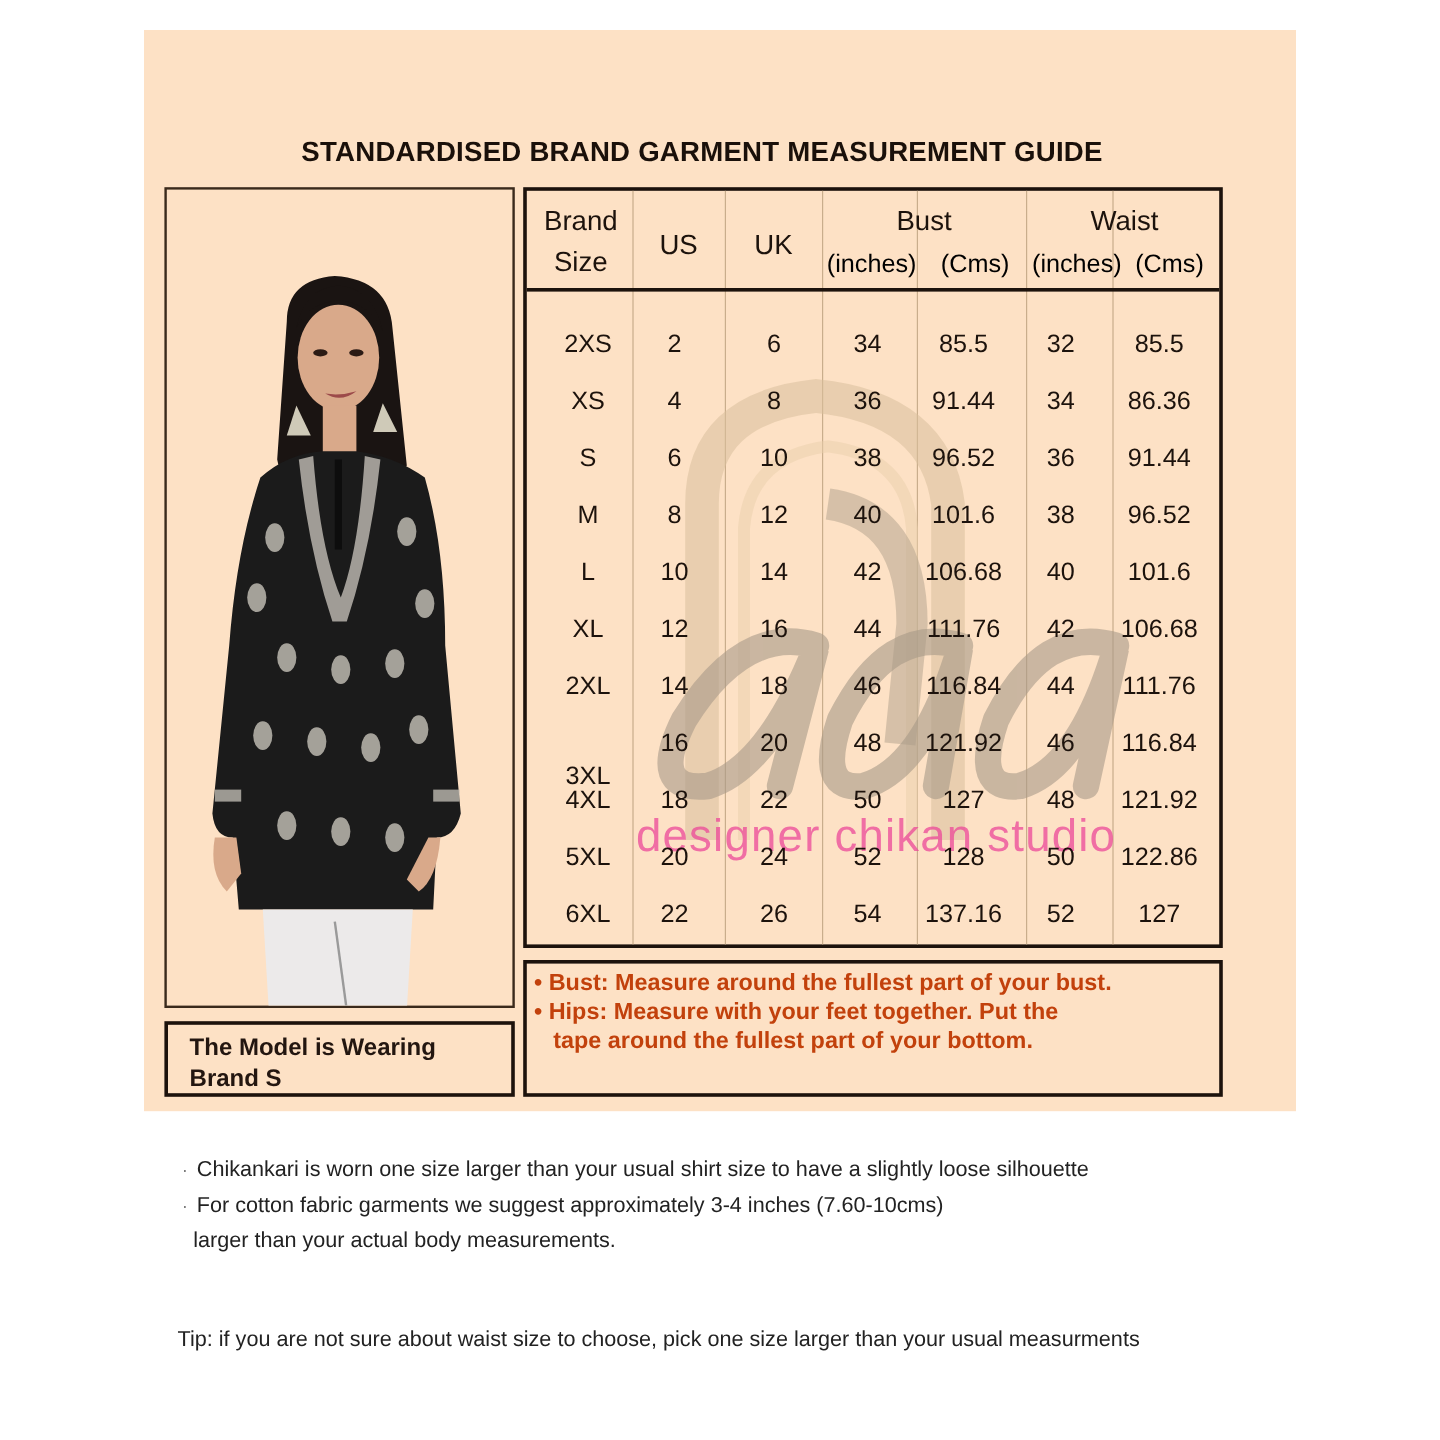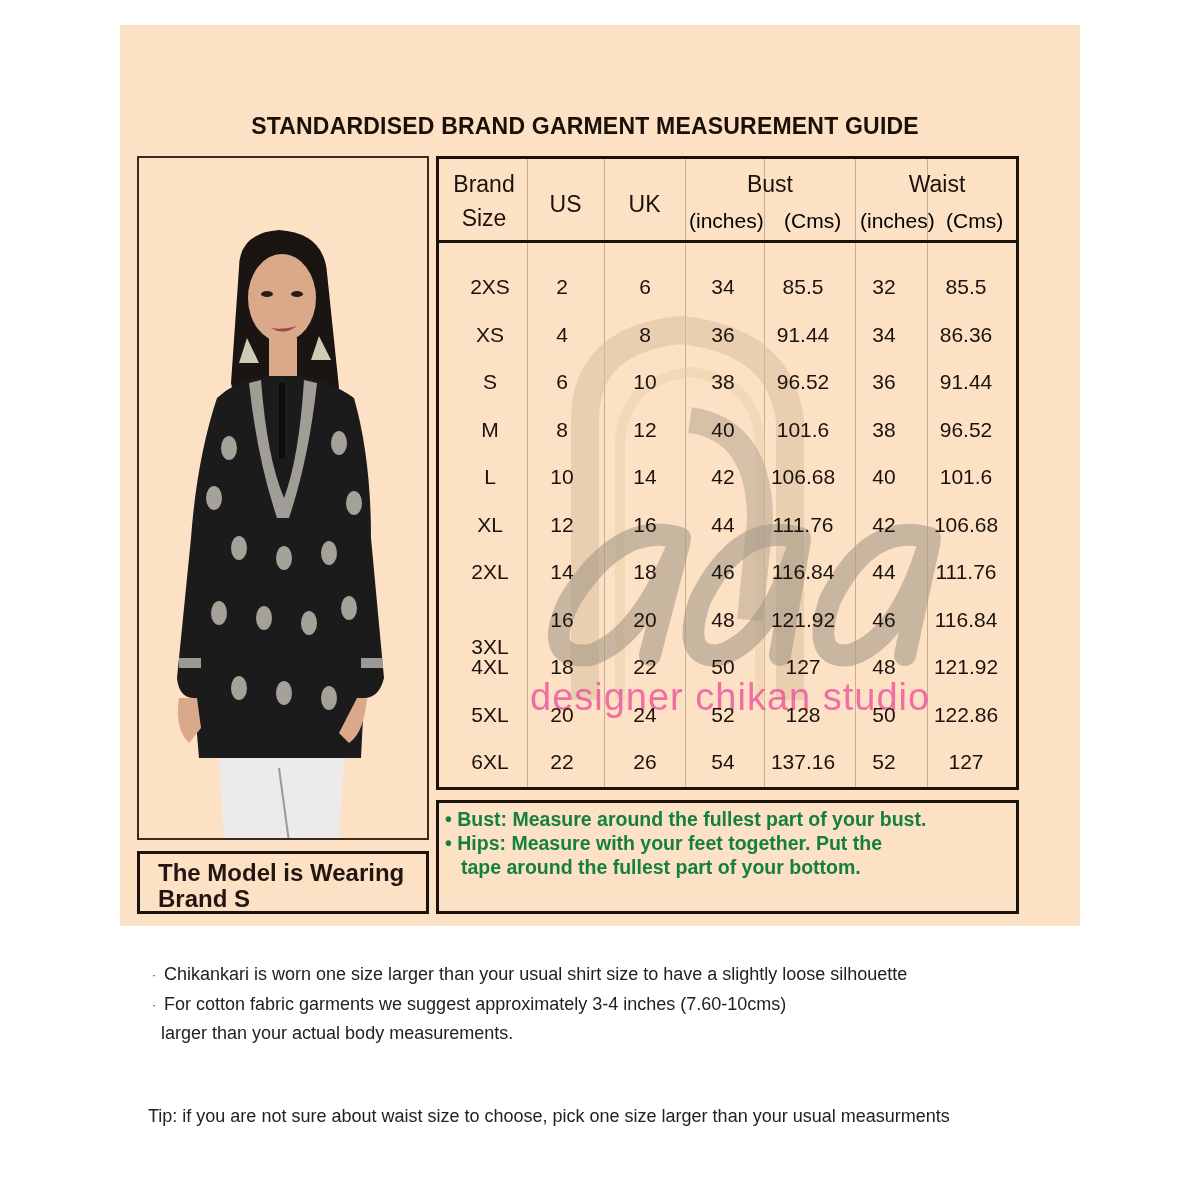--- a/index.html
+++ b/index.html
@@ -18,21 +18,21 @@
   
   .photo-frame {
     position: absolute; left: 137px; top: 156px; width: 292px; height: 684px;
     border: 2px solid #3a2a1c; background: #fde1c5; overflow: hidden;
   }
   .photo-frame svg { position: absolute; left: 0; top: 0; }
 
   .caption-box {
     position: absolute; left: 137px; top: 851px; width: 292px; height: 63px;
     border: 3px solid #1c120c; background: #fde1c5;
-    padding: 6px 0 0 18px; font-weight: bold; font-size: 24px; line-height: 26px; color: #231610;
+    padding: 6px 0 0 18px; font-weight: bold; font-size: 20px; line-height: 26px; color: #231610;
   }
 
   
   .table-box {
     position: absolute; left: 436px; top: 156px; width: 583px; height: 634px;
     border: 3px solid #1c120c; background: #fde1c5; padding-left: 24px;
   }
   .header-row {
     position: absolute; left: 0; top: 0; width: 100%; height: 84px;
     border-bottom: 3px solid #1c120c;
@@ -46,21 +46,21 @@
 
   .watermark { position: absolute; left: 0; top: 0; pointer-events: none; }
   .wm-text {
     position: absolute; left: 518px; top: 676px; font-size: 38px; color: #ec4899; opacity: 0.75;
     letter-spacing: 1px; white-space: nowrap; margin-left: 12px;
   }
 
   .notes-box {
     position: absolute; left: 436px; top: 800px; width: 583px; height: 114px;
     border: 3px solid #1c120c; background: #fde1c5;
-    padding: 4px 0 0 6px; font-weight: bold; font-size: 19.5px; line-height: 24px; color: #15803d;
+    padding: 4px 0 0 6px; font-weight: bold; font-size: 19.5px; line-height: 24px; color: #c2410c;
   }
   .note { white-space: nowrap; }
   .note .cont { padding-left: 16px; display: block; }
 
   .bullets {
     position: absolute; left: 152px; top: 940px; width: 940px;
     font-size: 18px; line-height: 28.5px; color: #222; margin-top: 20px;
   }
   .bullets .b { white-space: nowrap; }
   .bullets .dot { display: inline-block; width: 12px; font-size: 12px; vertical-align: middle; }

